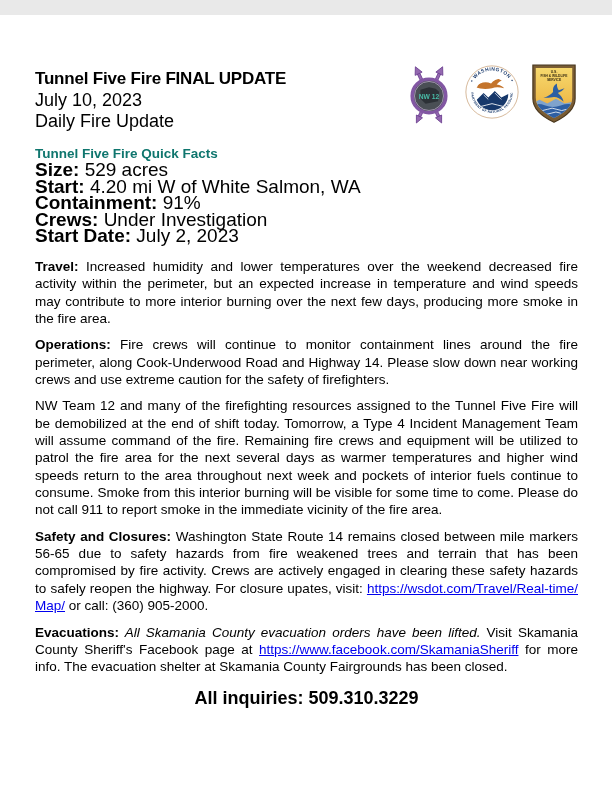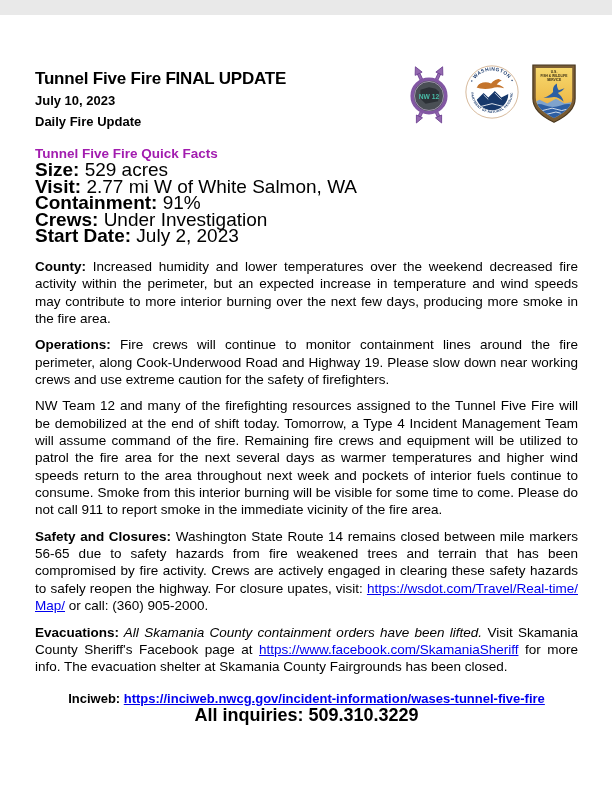--- a/index.html
+++ b/index.html
@@ -11,24 +11,24 @@
     background: #ffffff;
     box-sizing: border-box;
     padding: 50px 34px 0 35px;
     font-family: "Liberation Sans", sans-serif;
     color: #000;
   }
   
   .header { display:flex; justify-content:space-between; align-items:flex-start; }
   .title-block { padding-top: 3px; }
   .doc-title { font-size: 17px; font-weight: bold; line-height: 22px; letter-spacing: -0.2px; }
-  .doc-date, .doc-subtitle { font-size: 13px; font-weight: bold; line-height: 21px; }
+  .doc-date, .doc-subtitle { font-size: 18px; font-weight: normal; line-height: 21px; }
   .logos { display:flex; gap: 10px; align-items:flex-start; margin-top: -2px; }
   
-  .qf-heading { margin-top: 13px; font-size: 13.5px; font-weight: bold; color: #a21caf; line-height: 17px; }
+  .qf-heading { margin-top: 13px; font-size: 13.5px; font-weight: bold; color: #0f766e; line-height: 17px; }
   .qf-item { font-size: 19px; line-height: 16.6px; }
   .qf-item b { font-weight: bold; }
   
   .body-p {
     font-size: 13.5px;
     line-height: 17.35px;
     text-align: justify;
     margin: 0 0 9px 0;
   }
   .body-p.first { margin-top: 13px; }
@@ -126,35 +126,34 @@
         <text x="25" y="10.5" font-size="3.6" font-weight="bold" fill="#3A2E12" text-anchor="middle">U.S.</text>
         <text x="25" y="14.6" font-size="3.4" font-weight="bold" fill="#3A2E12" text-anchor="middle">FISH &amp; WILDLIFE</text>
         <text x="25" y="18.6" font-size="3.4" font-weight="bold" fill="#3A2E12" text-anchor="middle">SERVICE</text>
       </svg>
     </div>
   </div>
 
   <div class="quick-facts">
     <div class="qf-heading">Tunnel Five Fire Quick Facts</div>
     <div class="qf-item"><b>Size:</b><span> 529 acres</span></div>
-    <div class="qf-item"><b>Visit:</b><span> 2.77 mi W of White Salmon, WA</span></div>
+    <div class="qf-item"><b>Start:</b><span> 4.20 mi W of White Salmon, WA</span></div>
     <div class="qf-item"><b>Containment:</b><span> 91%</span></div>
     <div class="qf-item"><b>Crews:</b><span> Under Investigation</span></div>
     <div class="qf-item"><b>Start Date:</b><span> July 2, 2023</span></div>
   </div>
 
-  <p class="body-p first"><b>County:</b><span> Increased humidity and lower temperatures over the weekend decreased fire activity within the perimeter, but an expected increase in temperature and wind speeds may contribute to more interior burning over the next few days, producing more smoke in the fire area.</span></p>
+  <p class="body-p first"><b>Travel:</b><span> Increased humidity and lower temperatures over the weekend decreased fire activity within the perimeter, but an expected increase in temperature and wind speeds may contribute to more interior burning over the next few days, producing more smoke in the fire area.</span></p>
 
-  <p class="body-p"><b>Operations:</b><span> Fire crews will continue to monitor containment lines around the fire perimeter, along Cook-Underwood Road and Highway 19. Please slow down near working crews and use extreme caution for the safety of firefighters.</span></p>
+  <p class="body-p"><b>Operations:</b><span> Fire crews will continue to monitor containment lines around the fire perimeter, along Cook-Underwood Road and Highway 14. Please slow down near working crews and use extreme caution for the safety of firefighters.</span></p>
 
   <p class="body-p"><span>NW Team 12 and many of the firefighting resources assigned to the Tunnel Five Fire will be demobilized at the end of shift today. Tomorrow, a Type 4 Incident Management Team will assume command of the fire. Remaining fire crews and equipment will be utilized to patrol the fire area for the next several days as warmer temperatures and higher wind speeds return to the area throughout next week and pockets of interior fuels continue to consume. Smoke from this interior burning will be visible for some time to come. Please do not call 911 to report smoke in the immediate vicinity of the fire area.</span></p>
 
 
   <p class="body-p"><b>Safety and Closures:</b><span> Washington State Route 14 remains closed between mile markers 56-65 due to safety hazards from fire weakened trees and terrain that has been compromised by fire activity. Crews are actively engaged in clearing these safety hazards to safely reopen the highway. For closure upates, visit: </span><a class="link">https://wsdot.com/Travel/Real-time/Map/</a><span> or call: (360) 905-2000.</span></p>
 
-  <p class="body-p"><b>Evacuations:</b><span class="it"> All Skamania County containment orders have been lifted.</span><span> Visit Skamania County Sheriff's Facebook page at </span><a class="link">https://www.facebook.com/SkamaniaSheriff</a><span> for more info. The evacuation shelter at Skamania County Fairgrounds has been closed.</span></p>
+  <p class="body-p"><b>Evacuations:</b><span class="it"> All Skamania County evacuation orders have been lifted.</span><span> Visit Skamania County Sheriff's Facebook page at </span><a class="link">https://www.facebook.com/SkamaniaSheriff</a><span> for more info. The evacuation shelter at Skamania County Fairgrounds has been closed.</span></p>
 
   <div class="footer">
-    <div class="footer-line1"><span>Inciweb: </span><a class="link">https://inciweb.nwcg.gov/incident-information/wases-tunnel-five-fire</a></div>
     <div class="footer-line2">All inquiries: 509.310.3229</div>
   </div>
 
 </div>
 
 </body></html>

